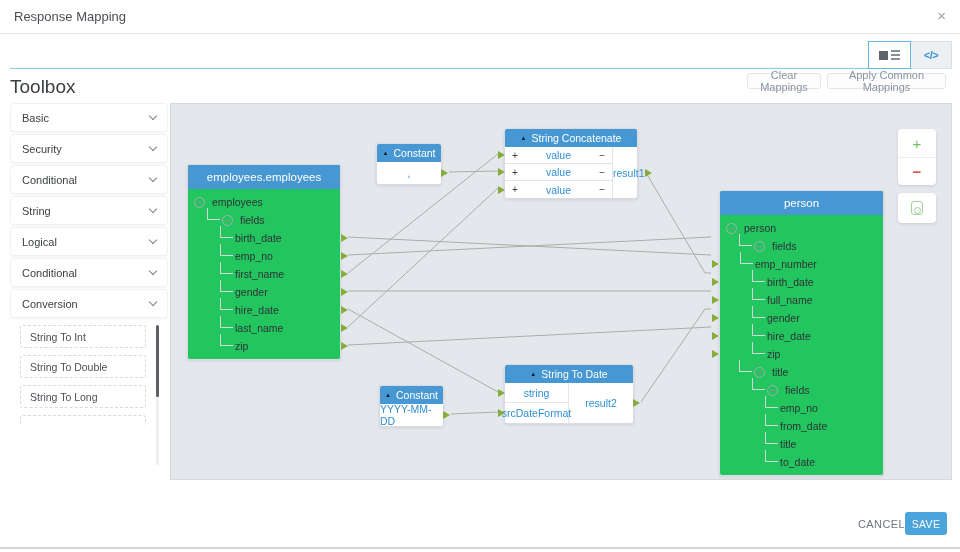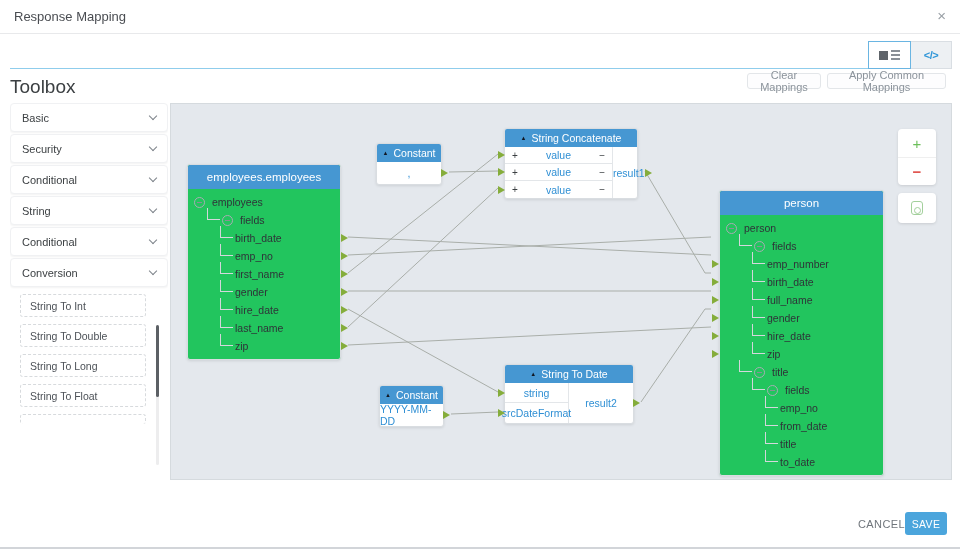--- a/index.html
+++ b/index.html
@@ -144,33 +144,36 @@
         </div>
         <div class="tb-item">
           <span class="tb-label">Conditional</span>
           <span class="chev"></span>
         </div>
         <div class="tb-item">
           <span class="tb-label">String</span>
           <span class="chev"></span>
         </div>
         <div class="tb-item">
+          <span class="tb-label">Logical</span>
+          <span class="chev"></span>
+        </div>
+        <div class="tb-item">
           <span class="tb-label">Conditional</span>
           <span class="chev"></span>
         </div>
         <div class="tb-item">
           <span class="tb-label">Conversion</span>
           <span class="chev"></span>
         </div>
       </div>
     <div>
         <div class="tb-sub">String To Int</div>
         <div class="tb-sub">String To Double</div>
         <div class="tb-sub">String To Long</div>
-        <div class="tb-sub">String To Float</div>
         <div class="tb-sub partial"></div>
       </div>
     <div class="tb-track"></div>
     <div class="tb-thumb"></div>
   </div>
 
   <div class="canvas">
     <div class="zoom-group">
       <div class="zoom-cell zoom-in">+</div>
       <div class="zoom-cell zoom-out">−</div>
@@ -245,21 +248,21 @@
         <div class="tbody2">
           <div class="trow" style="padding-left: 6px;">
             <span class="mc"></span>
             <span class="tlabel">person</span>
           </div>
           <div class="trow" style="padding-left: 19px;">
             <span class="tick"></span>
             <span class="mc"></span>
             <span class="tlabel">fields</span>
           </div>
-          <div class="trow" style="padding-left: 32px;">
+          <div class="trow" style="padding-left: 20px;">
             <span class="tick"></span>
             <span class="tlabel">emp_number</span>
             <span class="port in"></span>
           </div>
           <div class="trow" style="padding-left: 32px;">
             <span class="tick"></span>
             <span class="tlabel">birth_date</span>
             <span class="port in"></span>
           </div>
           <div class="trow" style="padding-left: 32px;">

